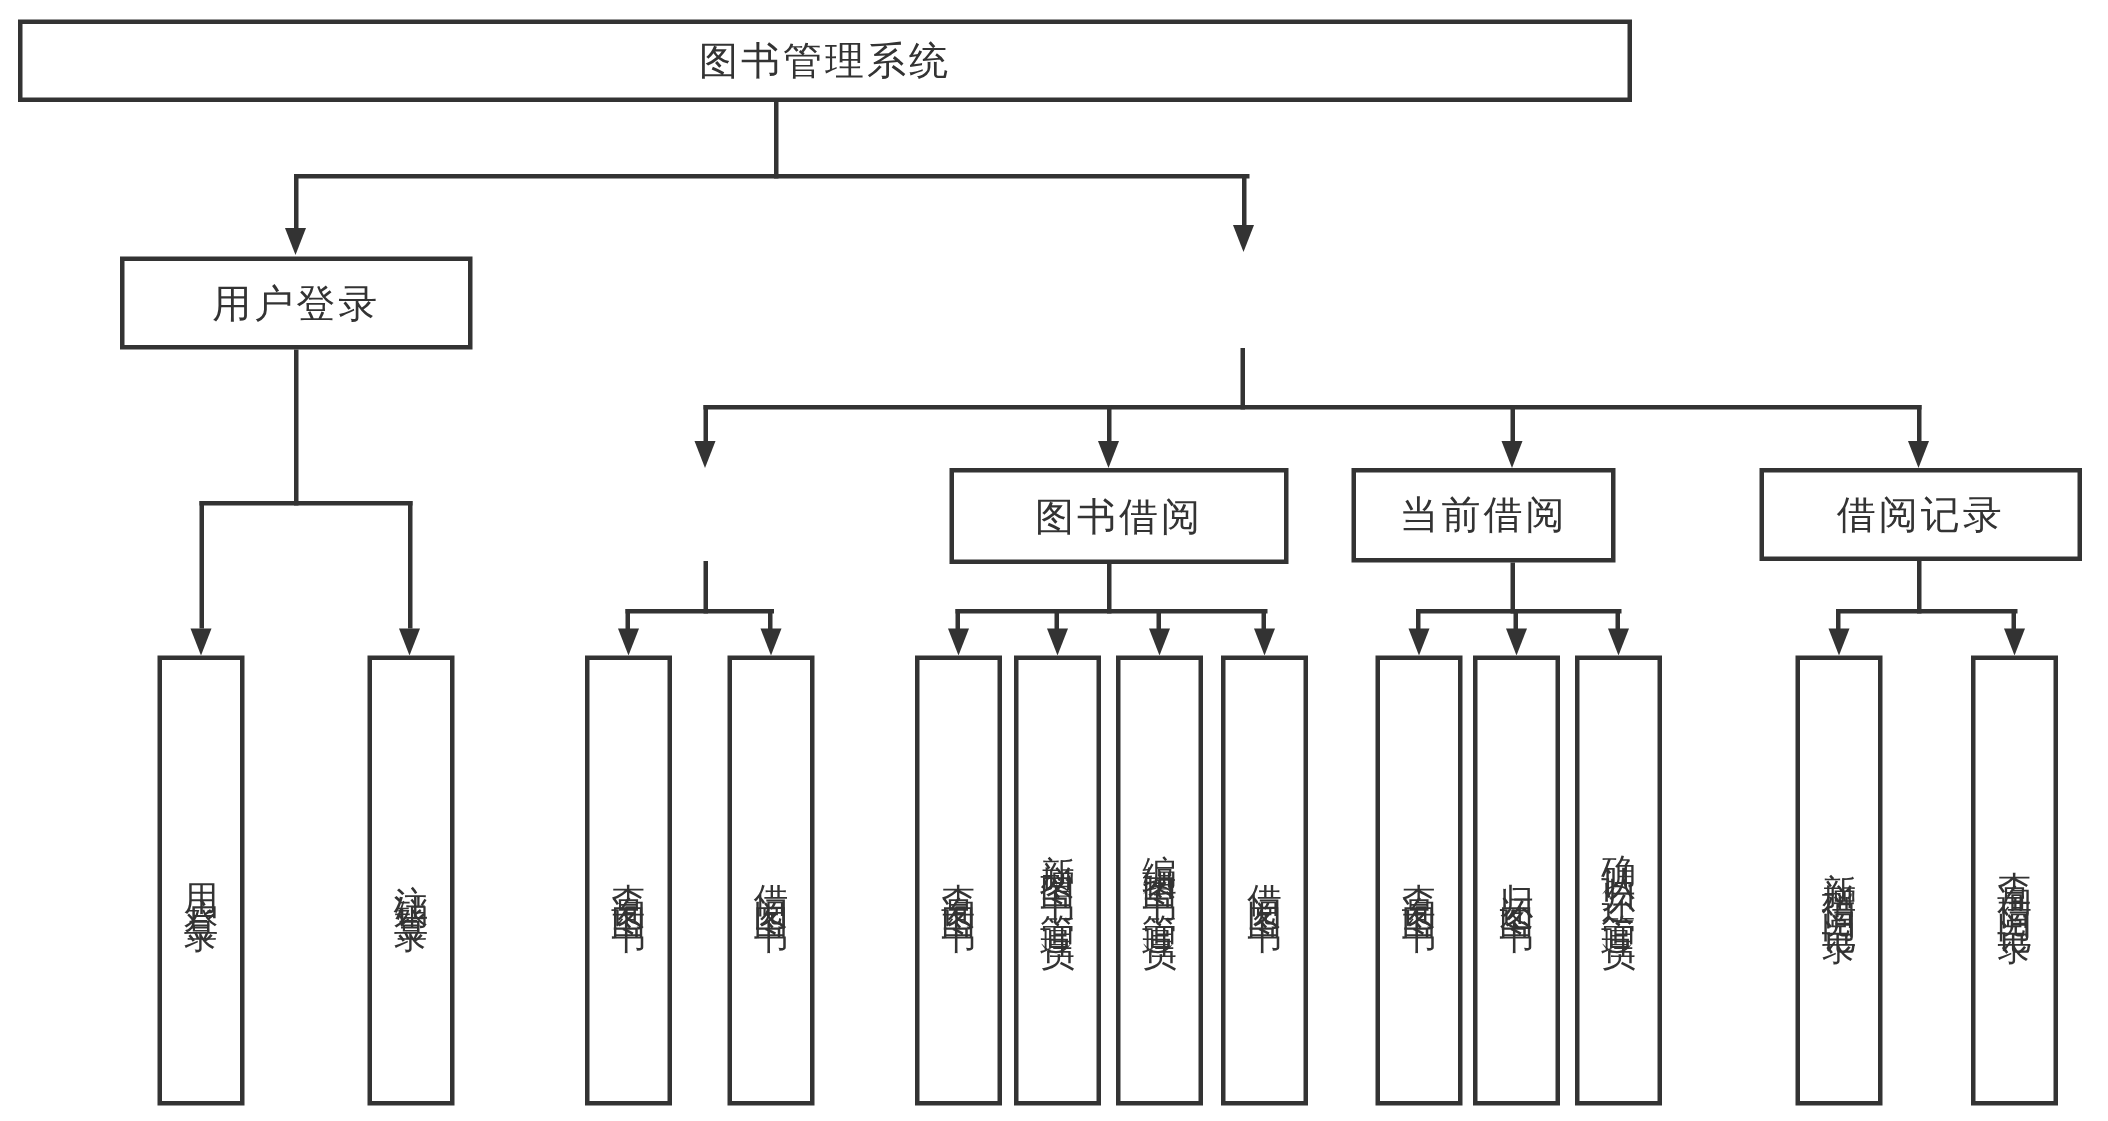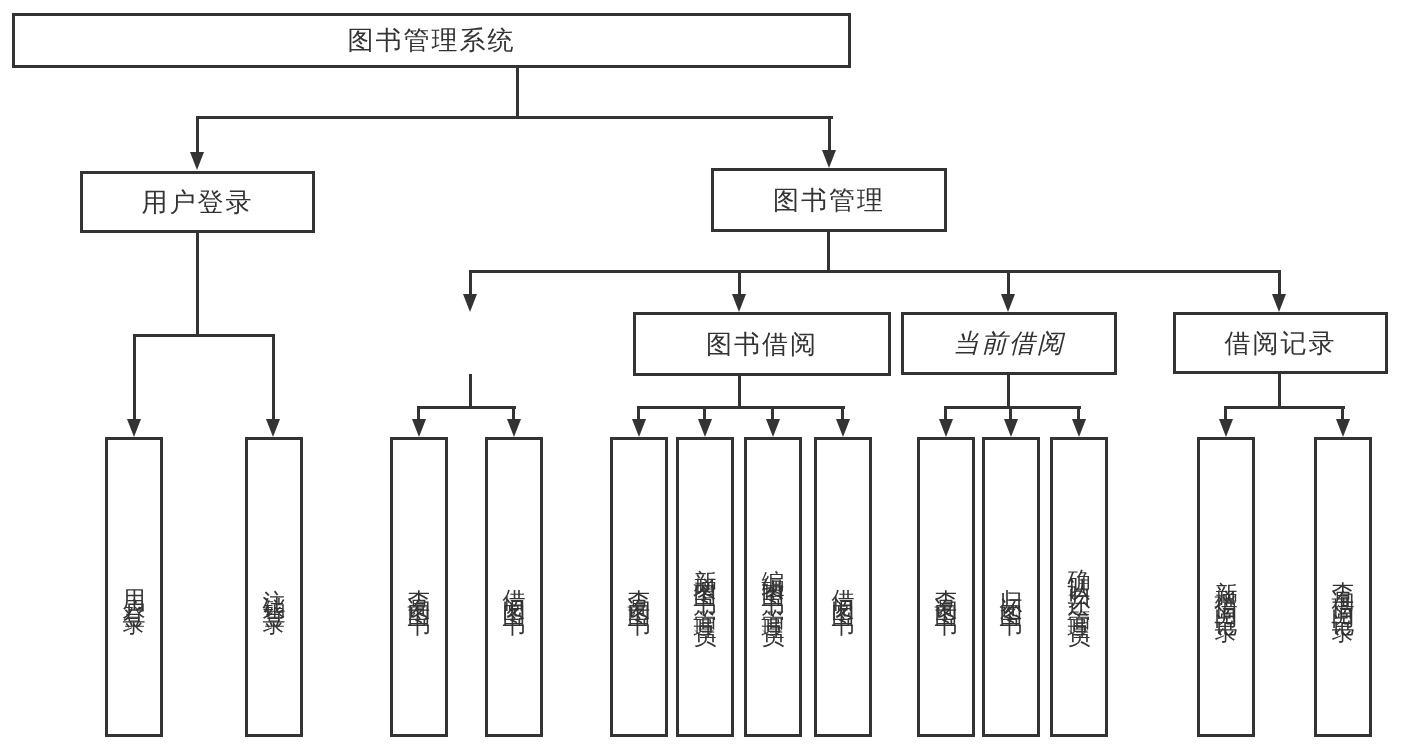--- a/index.html
+++ b/index.html
@@ -31,60 +31,57 @@
   .watermark{
     position:absolute;top:714px;left:1186px;font-size:17px;color:#a8a8a8;
     letter-spacing:1px;white-space:nowrap;
   }
 </style>
 </head>
 <body>
 
 <div class="canvas">
 
-  <div class="node" style="left:12px;top:13px;width:839px;height:55px;">
+  <div class="node" style="left:12px;top:13px;width:1076px;height:55px;">
     <span>图书管理系统</span>
   </div>
 
   <div class="vline" style="left:516px;top:66px;height:53px;"></div>
   <div class="hline" style="left:196px;top:116px;width:637px;"></div>
   <div class="vline" style="left:196px;top:116px;height:37px;"></div>
   <div class="arrow" style="left:190px;top:152px;"></div>
   <div class="vline" style="left:828px;top:116px;height:35px;"></div>
   <div class="arrow" style="left:822px;top:150px;"></div>
 
   <div class="node" style="left:80px;top:171px;width:235px;height:62px;">
     <span>用户登录</span>
-  </div>
-  <div class="node" style="left:711px;top:168px;width:236px;height:64px;">
-    <span>图书管理</span>
   </div>
 
   <div class="vline" style="left:196px;top:233px;height:104px;"></div>
   <div class="hline" style="left:133px;top:334px;width:142px;"></div>
   <div class="vline" style="left:133px;top:334px;height:85px;"></div>
   <div class="arrow" style="left:127px;top:419px;"></div>
   <div class="vline" style="left:272px;top:334px;height:85px;"></div>
   <div class="arrow" style="left:266px;top:419px;"></div>
 
   <div class="vline" style="left:827px;top:232px;height:41px;"></div>
   <div class="hline" style="left:469px;top:270px;width:812px;"></div>
   <div class="vline" style="left:469px;top:270px;height:26px;"></div>
   <div class="arrow" style="left:463px;top:294px;"></div>
   <div class="vline" style="left:738px;top:270px;height:26px;"></div>
   <div class="arrow" style="left:732px;top:294px;"></div>
   <div class="vline" style="left:1007px;top:270px;height:26px;"></div>
   <div class="arrow" style="left:1001px;top:294px;"></div>
   <div class="vline" style="left:1278px;top:270px;height:26px;"></div>
   <div class="arrow" style="left:1272px;top:294px;"></div>
 
-  <div class="node" style="left:633px;top:312px;width:258px;height:64px;">
+  <div class="node" style="left:633px;top:312px;width:226px;height:64px;">
     <span>图书借阅</span>
   </div>
-  <div class="node" style="left:901px;top:312px;width:216px;height:63px;font-style:italic;">
+  <div class="node" style="left:901px;top:312px;width:176px;height:63px;">
     <span>当前借阅</span>
   </div>
   <div class="node" style="left:1173px;top:312px;width:215px;height:62px;">
     <span>借阅记录</span>
   </div>
 
   <div class="vline" style="left:469px;top:374px;height:35px;"></div>
   <div class="hline" style="left:417px;top:406px;width:99px;"></div>
   <div class="vline" style="left:417px;top:406px;height:15px;"></div>
   <div class="arrow" style="left:412px;top:419px;"></div>

